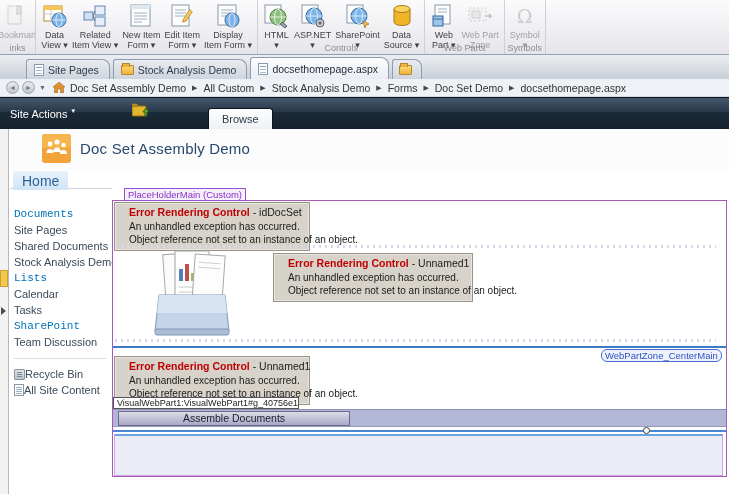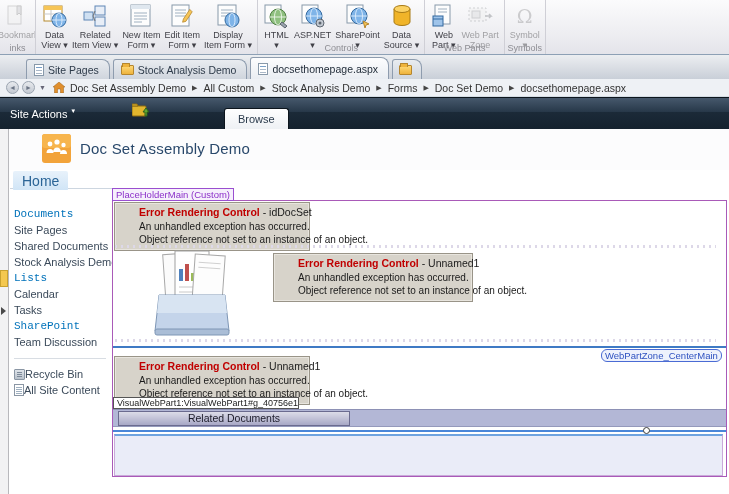--- a/index.html
+++ b/index.html
@@ -46,21 +46,21 @@
   .homeicon { margin:0 5px 0 2px; flex:none; display:flex; }
 
   
   .actionbar { position:absolute; top:97px; left:0; right:0; height:32px;
     background:linear-gradient(#46586c,#273849 45%,#1b2a38 46%,#15222e);
     border-top:1px solid #0c151d; display:flex; align-items:flex-end;gap:41px; }
   .siteactions { color:#fff; font-size:11px; display:flex; align-items:center; gap:4px; padding:0 10px; height:100%; cursor:pointer; }
   .siteactions .car { font-size:7px; position:relative; top:-3px; }
   .navfolder { margin:0 10px 8px 6px; cursor:pointer; }
   .browsetab { background:linear-gradient(#fefefe,#eef1f4); color:#2b3b4c; font-size:11px; padding:4px 13px;
-    border-radius:3px 3px 0 0; margin-left:24px; border:1px solid #0c151d; border-bottom:none; cursor:pointer; }
+    border-radius:3px 3px 0 0; margin-left:8px; border:1px solid #0c151d; border-bottom:none; cursor:pointer; }
 
   
   .titlearea { position:absolute; top:129px; left:0; right:0; height:41px; background:#fcfcfd; }
   .siteicon { position:absolute; left:42px; top:5px; }
   .pagetitle { position:absolute; left:80px; top:11px; font-size:15px; color:#29486b; letter-spacing:.2px; }
 
   
   .topnav { position:absolute; top:170px; left:10px; right:0; height:19px; border-bottom:1px solid #cdd6e0; background:#fff; }
   .homepill { position:absolute; left:3px; top:1px; background:linear-gradient(#e8f2fb,#cfe4f6); border-radius:2px;
     padding:2px 9px; font-size:14px; color:#2a6496; cursor:pointer; }
@@ -76,25 +76,25 @@
   .side-item { color:#3b4a5a; padding:2px 0 2px 0; cursor:pointer; white-space:nowrap; }
   .side-sep { border-top:1px solid #d8dde3; margin:8px 4px 7px 0; }
   .side-foot { display:flex; align-items:center; color:#3b4a5a; padding:2px 0; cursor:pointer; white-space:nowrap; }
   .binicon { width:11px; height:11px; background:linear-gradient(#dfe4ea,#b9c2cc); border:1px solid #8a96a4; border-radius:1px; position:relative; flex:none; }
   .binicon::before { content:""; position:absolute; top:2px; left:2px; right:2px; height:1px; background:#7d8a99; box-shadow:0 2px 0 #7d8a99, 0 4px 0 #7d8a99; }
   .ascicon { width:10px; height:12px; background:#fff; border:1px solid #8a96a4; position:relative; flex:none; }
   .ascicon::before { content:""; position:absolute; top:2px; left:1px; right:1px; height:1px; background:#9fb0c0; box-shadow:0 2px 0 #9fb0c0, 0 4px 0 #9fb0c0, 0 6px 0 #9fb0c0; }
 
   
   .design { position:absolute; top:188px; left:112px; right:0; bottom:0; background:#fff; }
-  .ph-label { position:absolute; top:0; left:0; z-index:3; font-size:9.5px; color:#8b2fc9;
+  .ph-label { position:absolute; top:0; left:12px; z-index:3; font-size:9.5px; color:#8b2fc9;
     background:#f6f0fc; border:1px solid #9a4fd0; padding:0 3px; height:13px; line-height:12px; white-space:nowrap; }
   .ph-region { position:absolute; top:12px; left:0; right:2px; height:277px; border:1px solid #a95ab8; background:#fff; }
 
-  .errbox { position:absolute; background:#d7d3ca; border:1px solid #999488; box-shadow:inset 0 0 0 1px #e8e5de; padding:3px 6px 4px 24px; }
+  .errbox { position:absolute; background:#d7d3ca; border:1px solid #999488; box-shadow:inset 0 0 0 1px #e8e5de; padding:3px 6px 4px 14px; }
   .errtitle { font-size:10.5px; margin-bottom:3px; white-space:nowrap; }
   .errtitle b { color:#c00000; font-weight:bold; }
   .errtitle span { color:#1a1a1a; }
   .errline { font-size:10px; color:#1a1a1a; line-height:1.25; white-space:nowrap; }
 
   .dotrow { position:absolute; height:3px; background:repeating-linear-gradient(90deg,#ddd8e8 0 2px,transparent 2px 6px); }
 
   .zonelabel { position:absolute; font-size:9.5px; color:#2f52c0; background:#eef2fc; border:1px solid #4a6bd4; padding:0 3px; height:13px; line-height:12px; white-space:nowrap; }
   .blueline { position:absolute; left:0; right:0; height:2px; background:#3f7ac4; }
 
@@ -451,21 +451,21 @@
 
     <div class="errbox" style="top:155px; left:1px; width:196px;">
       <div class="errtitle"><b>Error Rendering Control</b><span> - Unnamed1</span></div>
       <div class="errline">An unhandled exception has occurred.</div>
       <div class="errline">Object reference not set to an instance of an object.</div>
     </div>
 
     <div class="tagchip" style="top:196px; left:0; width:186px;">VisualWebPart1:VisualWebPart1#g_40756e11_1f…</div>
 
     <div class="lavbar" style="top:208px;">
-      <div class="assemblebtn">Related Documents</div>
+      <div class="assemblebtn">Assemble Documents</div>
     </div>
 
     <div class="blueline" style="top:229px; background:#4a86d8;"></div>
     <div class="handle" style="top:226px; left:530px;"></div>
 
     <div class="lightbox" style="top:233px; height:42px;"></div>
   </div>
 </div>
 
 </body></html>

